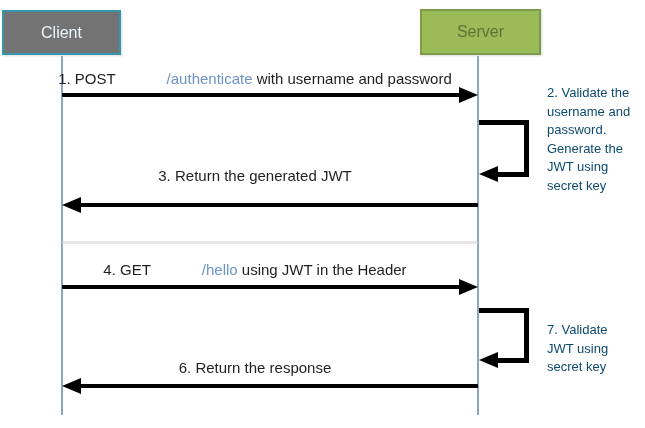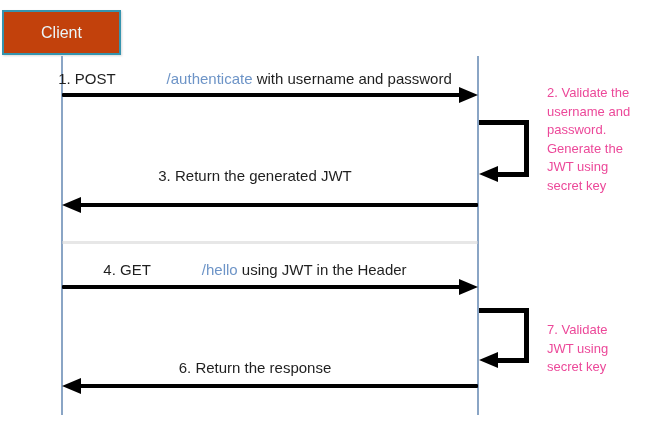--- a/index.html
+++ b/index.html
@@ -16,21 +16,21 @@
     position: absolute;
     display: flex;
     align-items: center;
     justify-content: center;
     font-size: 16px;
     box-sizing: border-box;
     box-shadow: 1px 1px 2px rgba(0,0,0,0.15);
   }
   .actor-client {
     left: 2px; top: 10px; width: 119px; height: 45px;
-    background: #c2410c; border: 2px solid #3694ae; color: #eaf5f9;
+    background: #737373; border: 2px solid #3694ae; color: #eaf5f9;
   }
   .actor-server {
     left: 420px; top: 9px; width: 121px; height: 46px;
     background: #9bbb59; border: 2px solid #7e9b48; color: #5e7233;
   }
   
   .lifeline {
     position: absolute;
     top: 56px;
     width: 2px;
@@ -56,37 +56,40 @@
   .endpoint-path { color: #6d94c7; margin-left: 47px; }
   
   .loop-seg { position: absolute; background: #000; }
   
   .note {
     position: absolute;
     left: 547px;
     width: 96px;
     font-size: 13px;
     line-height: 18.5px;
-    color: #ec4899;
+    color: #0c4a6e;
     white-space: pre-line;
   }
   
   .ghost-line {
     position: absolute;
     left: 62px; top: 241px; width: 416px; height: 3px;
     background: #d4d4d4; opacity: 0.55; filter: blur(0.5px);
   }
 </style>
 </head>
 <body>
 
 <div class="stage">
 
   <div class="actor actor-client">
     <span>Client</span>
+  </div>
+  <div class="actor actor-server">
+    <span>Server</span>
   </div>
 
   <div class="lifeline lifeline-client"></div>
   <div class="lifeline lifeline-server"></div>
 
   <div class="ghost-line"></div>
 
   <div class="msg-label" style="top:70px">
     <span>1. POST </span><span class="endpoint-path">/authenticate</span><span> with username and password</span>
   </div>

